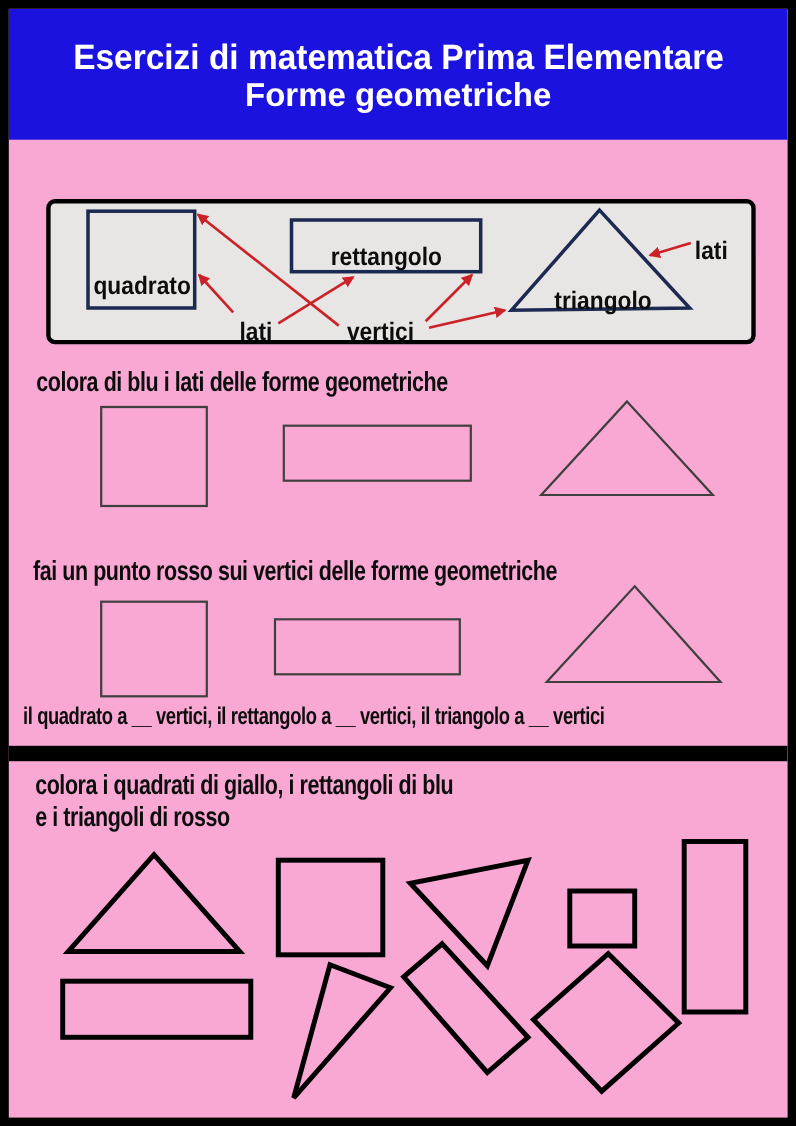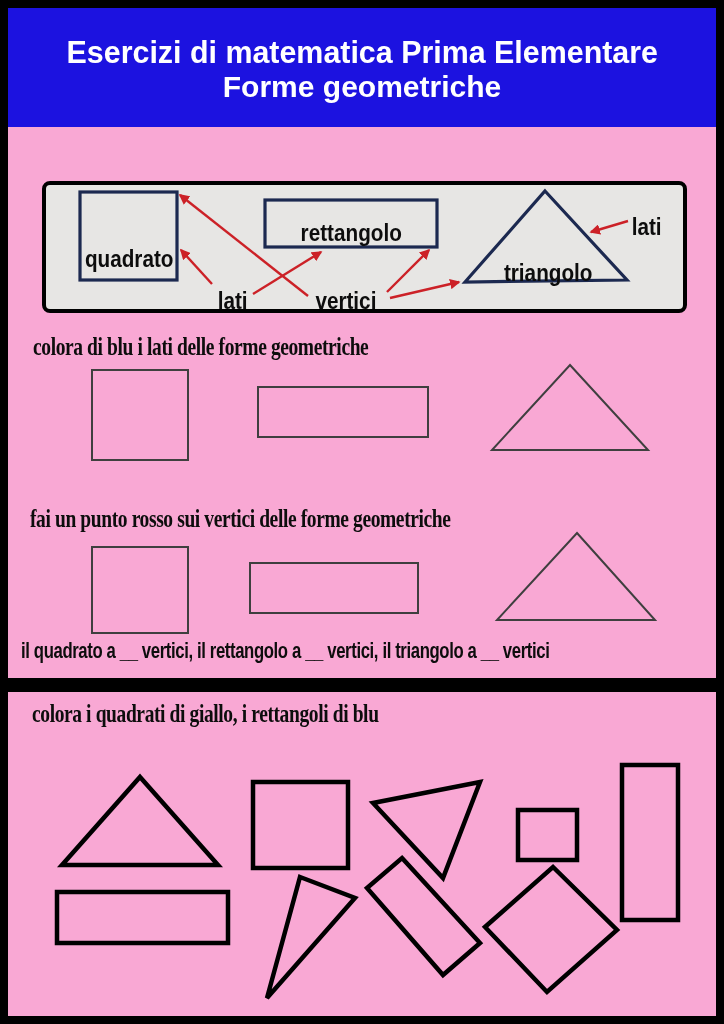--- a/index.html
+++ b/index.html
@@ -25,21 +25,21 @@
     background:var(--gray,#e7e6e4);border:4px solid #000;border-radius:8px;
   }
   #divider{left:0;top:670px;width:708px;height:14px;background:#000;}
   svg#shapes{position:absolute;left:0;top:0;width:708px;height:1008px;}
   .navy{fill:none;stroke:var(--navy,#1c2950);stroke-width:3.2;}
   .thin{fill:none;stroke:var(--thin_stroke,#3f3f3f);stroke-width:2;}
   .thick{fill:none;stroke:#000;stroke-width:4.5;stroke-linejoin:miter;}
   .arrow{stroke:var(--red,#cc2127);stroke-width:2.4;fill:none;}
   .ah{fill:var(--red,#cc2127);}
   .lbl{font-size:23px;text-align:center;}
-  .title{font-size:25px;font-family:Liberation Serif, serif;}
+  .title{font-size:25px;}
   .caption{font-size:22px;}
 </style>
 </head>
 <body>
 
 <div id="page">
 
   <div id="header" class="abs">
     <div class="h1"><span class="cond-c" style="transform:scaleX(.95)">Esercizi di matematica Prima Elementare</span></div>
     <div class="h2"><span class="cond-c">Forme geometriche</span></div>
@@ -92,14 +92,15 @@
   <div class="abs lbl" style="left:607px;top:206px;width:64px;"><span class="cond-c" style="transform:scaleX(.9)">lati</span></div>
 
   <div class="abs txt title" style="left:25px;top:325px;"><span class="cond" style="transform:scaleX(.78)">colora di blu i lati delle forme geometriche</span></div>
 
   <div class="abs txt title" style="left:22px;top:497px;"><span class="cond" style="transform:scaleX(.78)">fai un punto rosso sui vertici delle forme geometriche</span></div>
   <div class="abs txt caption" style="left:13px;top:631px;"><span class="cond" style="transform:scaleX(.76)">il quadrato a __ vertici, il rettangolo a __ vertici, il triangolo a __ vertici</span></div>
 
   <div id="divider" class="abs"></div>
 
   <div class="abs txt title" style="left:24px;top:692px;"><span class="cond" style="transform:scaleX(.78)">colora i quadrati di giallo, i rettangoli di blu</span></div>
+  <div class="abs txt title" style="left:24px;top:721px;"><span class="cond" style="transform:scaleX(.78)">e i triangoli di rosso</span></div>
 
 </div>
 
 </body></html>

